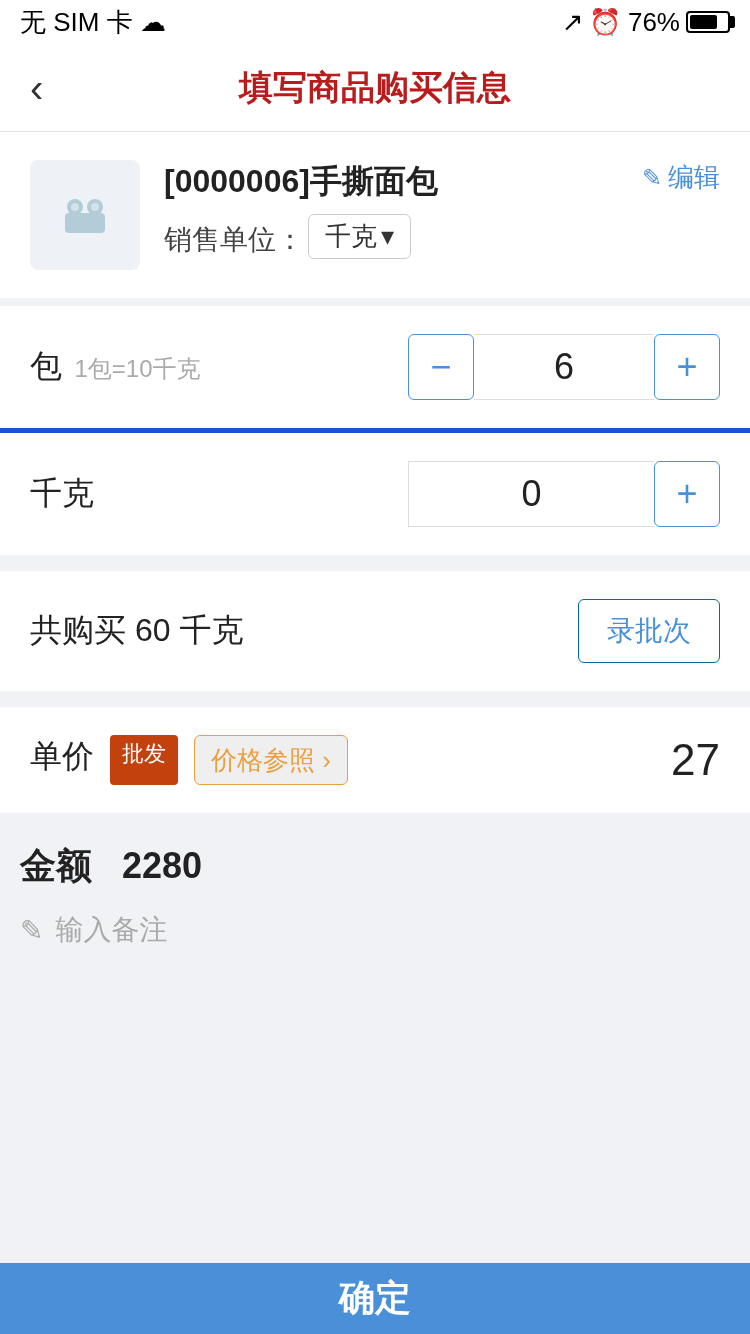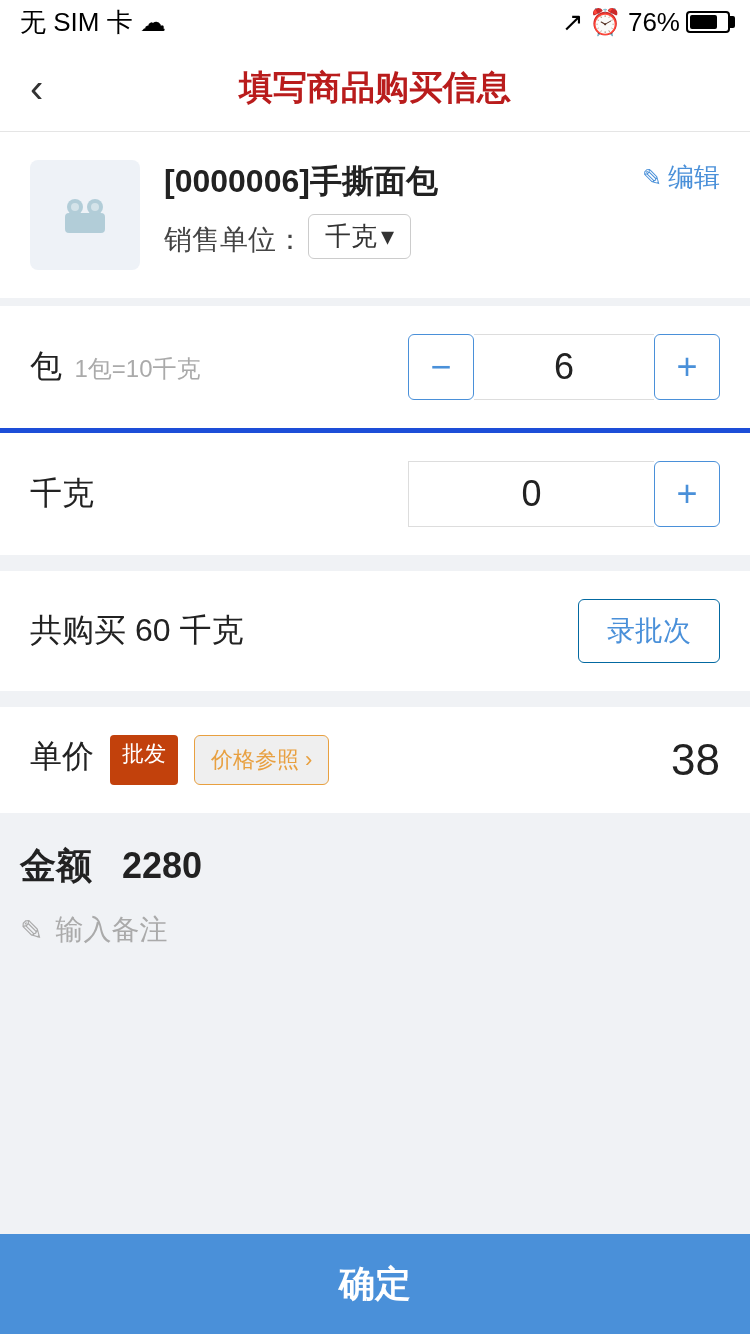--- a/index.html
+++ b/index.html
@@ -201,21 +201,21 @@
       background: #c2410c;
       color: #fff;
       font-size: 22px;
       padding: 4px 12px;
       border-radius: 4px;
     }
     .price-ref-btn {
       border: 1px solid #e8a040;
       border-radius: 6px;
       padding: 6px 16px;
-      font-size: 22px;
+      font-size: 26px;
       color: #e8a040;
       cursor: pointer;
       display: flex;
       align-items: center;
       gap: 4px;
     }
     .price-value {
       margin-left: auto;
       font-size: 44px;
       color: #222;
@@ -239,21 +239,21 @@
       align-items: center;
       gap: 12px;
       font-size: 28px;
       color: #aaa;
       cursor: pointer;
     }
     .pencil-icon { font-size: 28px; }
 
     
     .confirm-btn {
-      height: 100px;
+      height: 71px;
       background: #4a90d9;
       color: #fff;
       font-size: 36px;
       font-weight: 600;
       display: flex;
       align-items: center;
       justify-content: center;
       cursor: pointer;
       flex-shrink: 0;
     }
@@ -334,21 +334,21 @@
 <div class="summary-row card">
   <span class="summary-text">共购买 60 千克</span>
   <button class="batch-btn">录批次</button>
 </div>
 
 <div class="price-section card">
   <div class="price-row">
     <span class="price-label">单价</span>
     <span class="price-tag">批发</span>
     <button class="price-ref-btn">价格参照 ›</button>
-    <span class="price-value">38</span>
+    <span class="price-value">27</span>
   </div>
 </div>
 
 <div class="amount-section">
   <div class="amount-row">
     <span>金额</span>
     &nbsp;
     <span>2280</span>
   </div>
   <div class="remark-row">

